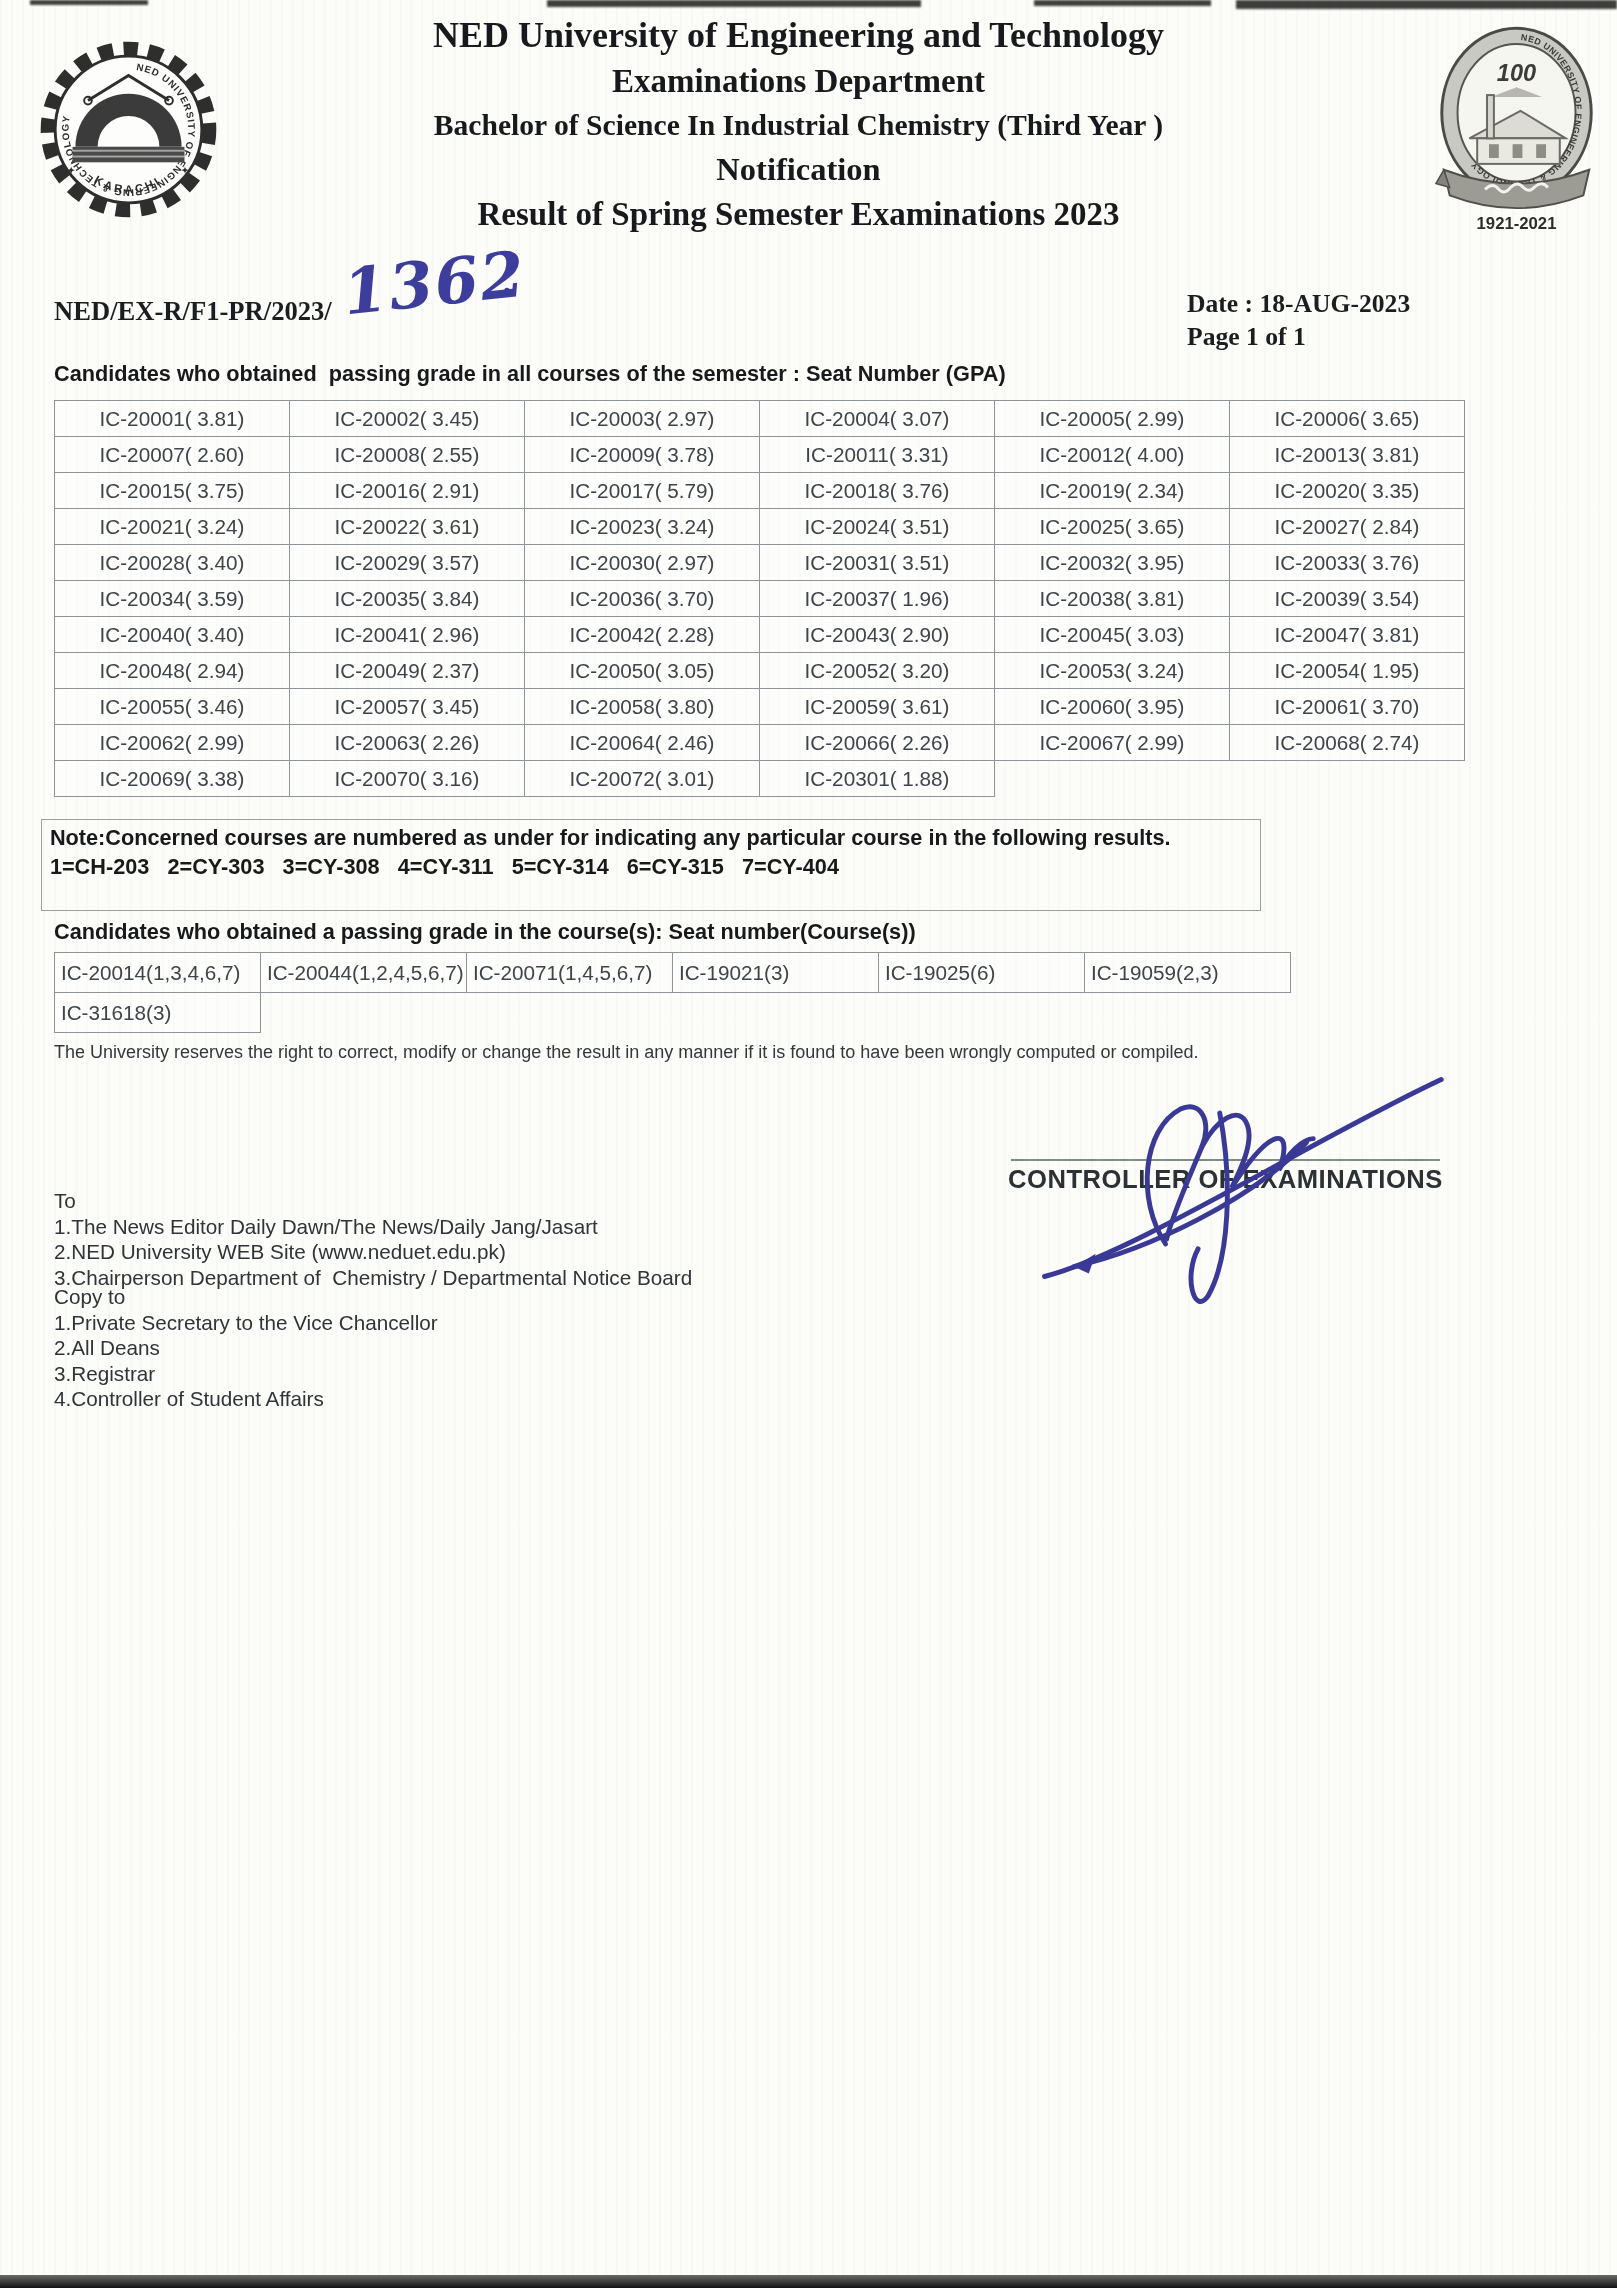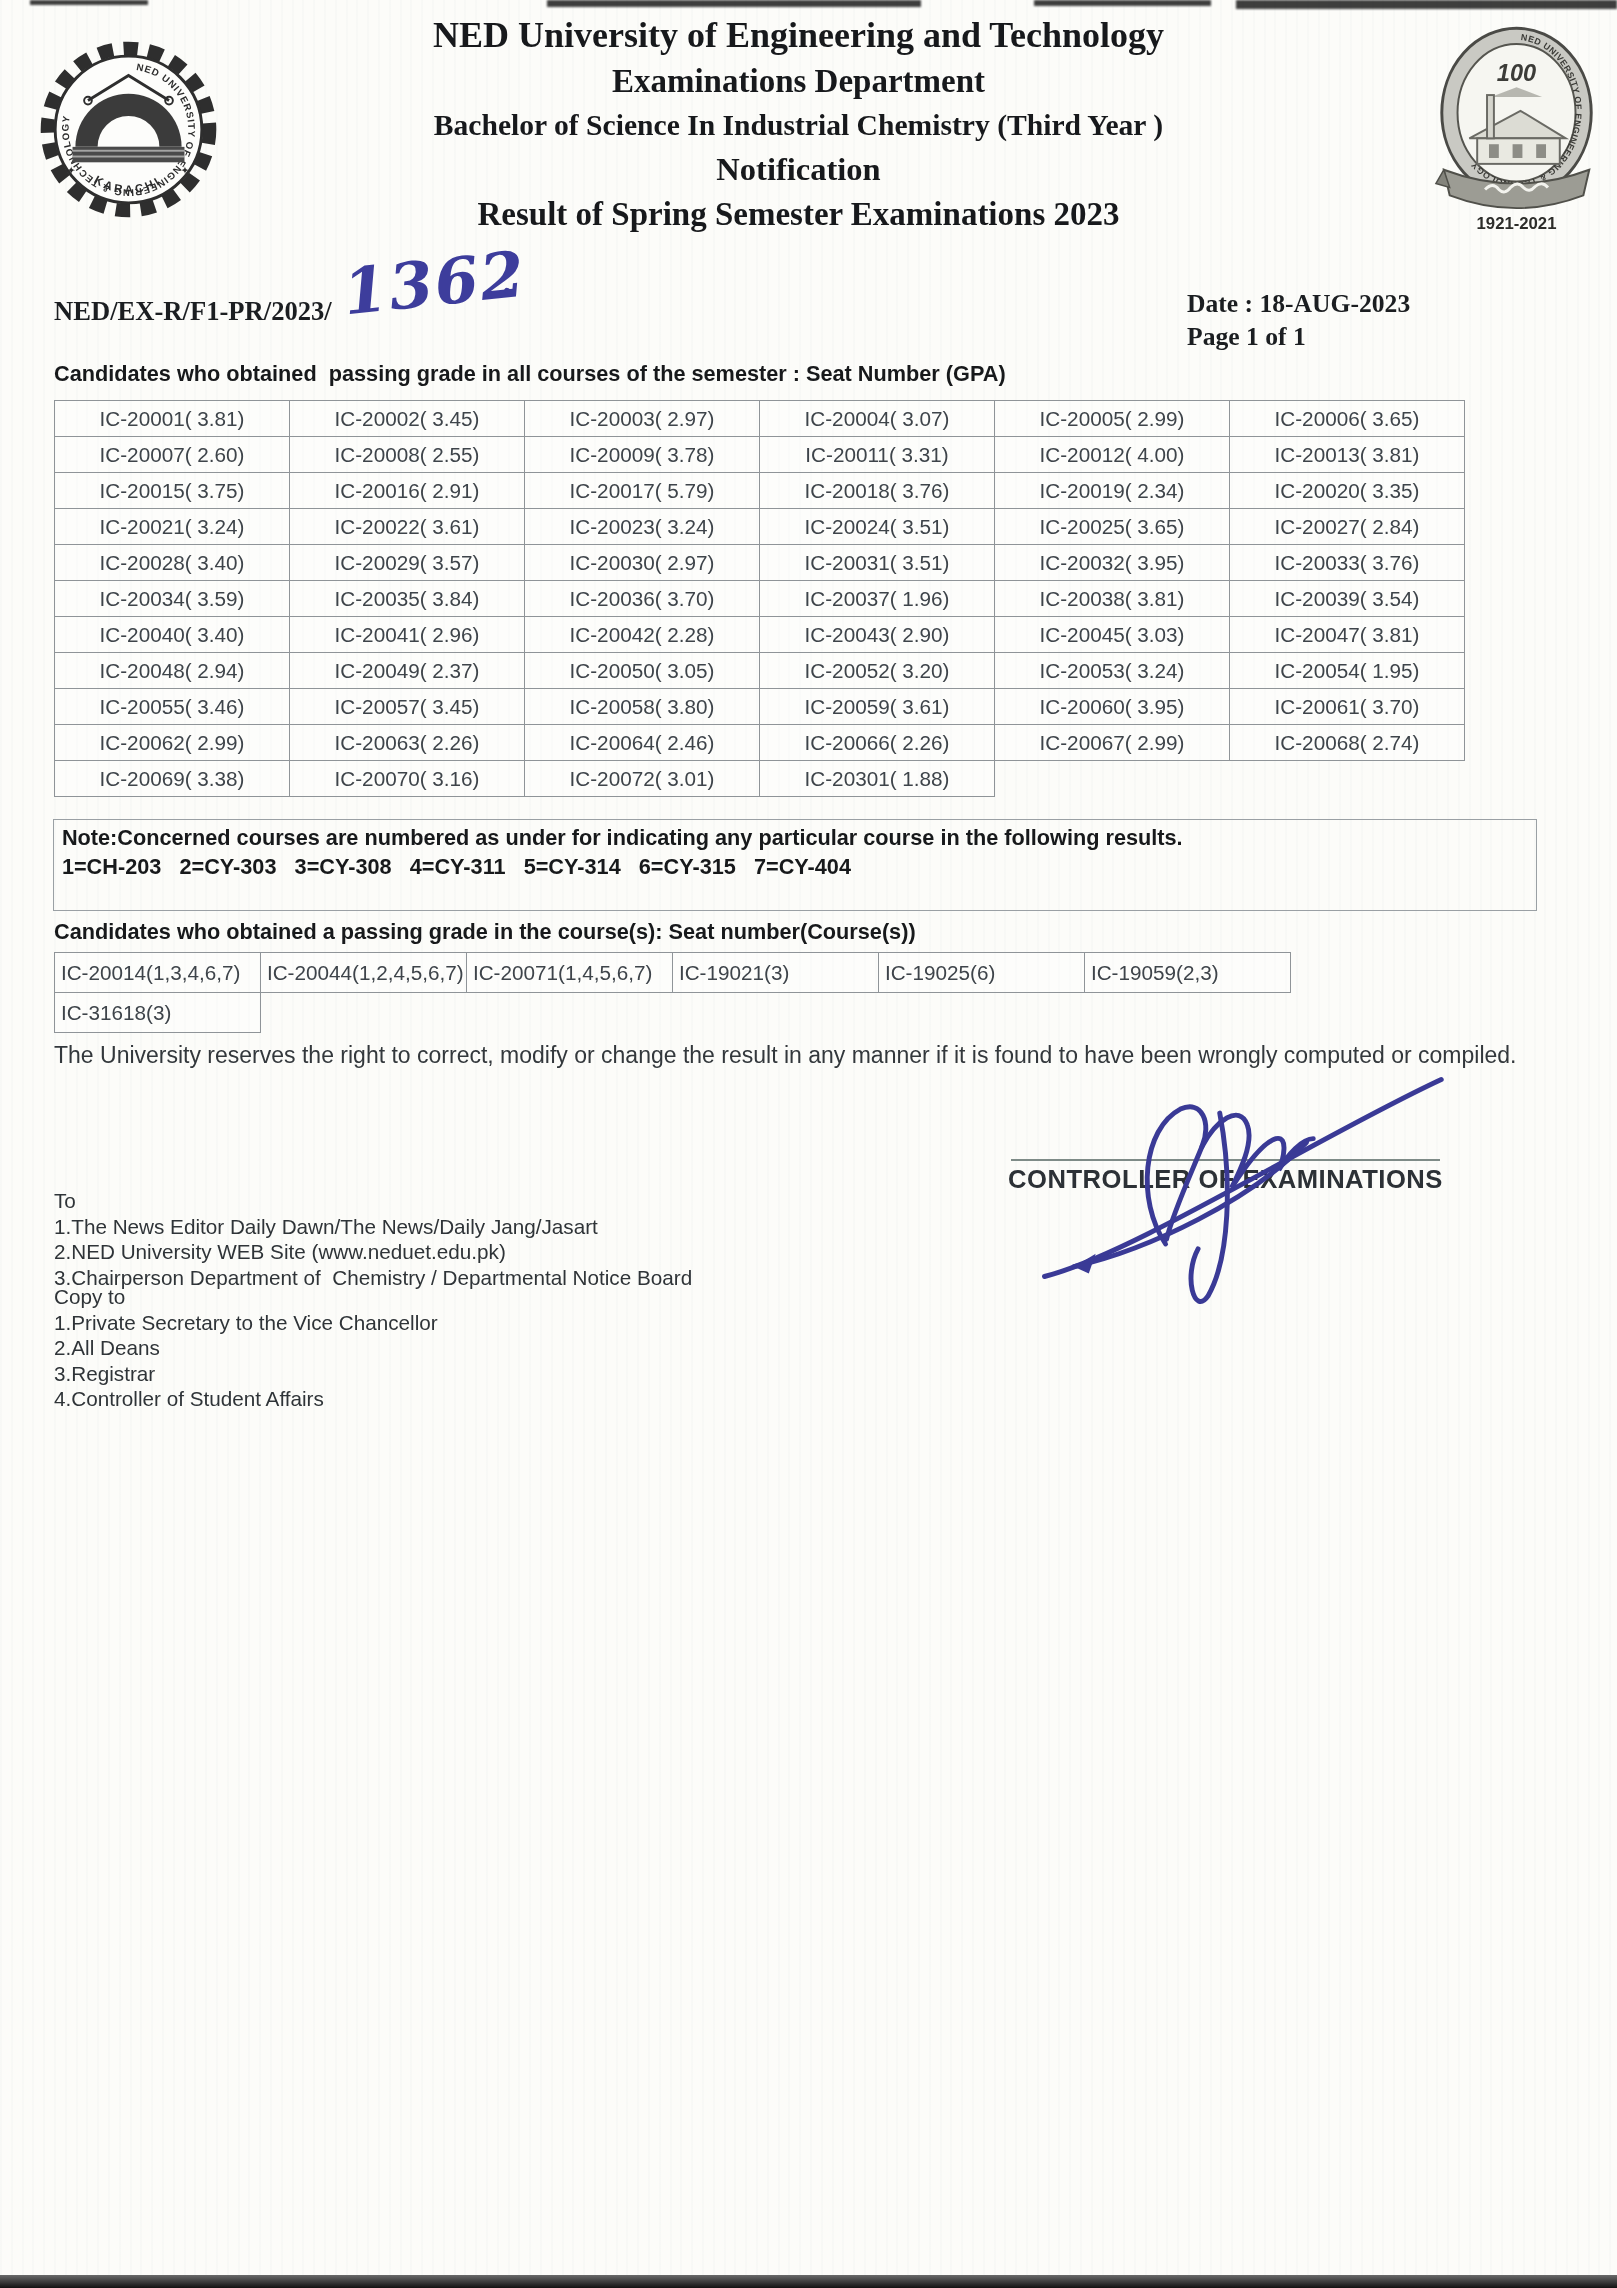--- a/index.html
+++ b/index.html
@@ -42,26 +42,26 @@
   .doc-table { position:absolute; }
   .trow { display:flex; }
   .trow + .trow { margin-top:-1px; }
   .tcell { border:1px solid #8f9498; box-sizing:border-box; display:flex; align-items:center;
            background:rgba(255,255,255,0.35); color:#3e444a; }
   .tcell + .tcell { margin-left:-1px; }
   .gpa-table .tcell    { width:236px; height:37px; justify-content:center; font-size:20.7px; }
   .course-table .tcell { width:207px; height:41px; padding-left:5.9px; font-size:20.7px; }
 
   
-  .note-box { position:absolute; left:53px; top:819px; width:1484px; height:92px;
+  .note-box { position:absolute; left:41px; top:819px; width:1220px; height:92px;
               border:1px solid #9aa0a4; box-sizing:border-box; padding:3.9px 7.9px; }
   .note-l1 { font-size:21.7px; font-weight:bold; color:#17191b; line-height:27.6px; }
   .note-l2 { font-size:21.7px; font-weight:bold; color:#17191b; line-height:31.5px; white-space:pre-wrap; }
 
-  .disclaimer { position:absolute; left:54px; top:1042px; font-size:23px; color:#33383c; }
+  .disclaimer { position:absolute; left:54px; top:1042px; font-size:18px; color:#33383c; }
 
   
   .sig-line  { position:absolute; left:1011px; top:1159px; width:429px; height:2px; background:#7e8b87; }
   .sig-label { position:absolute; left:1005px; top:1165px; width:441px; text-align:center;
                font-size:25.6px; font-weight:bold; letter-spacing:0.5px; color:#2c3136; }
   .sig-svg   { position:absolute; left:993px; top:1052px; pointer-events:none; }
 
   
   .dist-block { position:absolute; left:54px; font-size:20.7px; color:#2f3438; }
   .dist-line  { line-height:25.6px; white-space:pre-wrap; }

